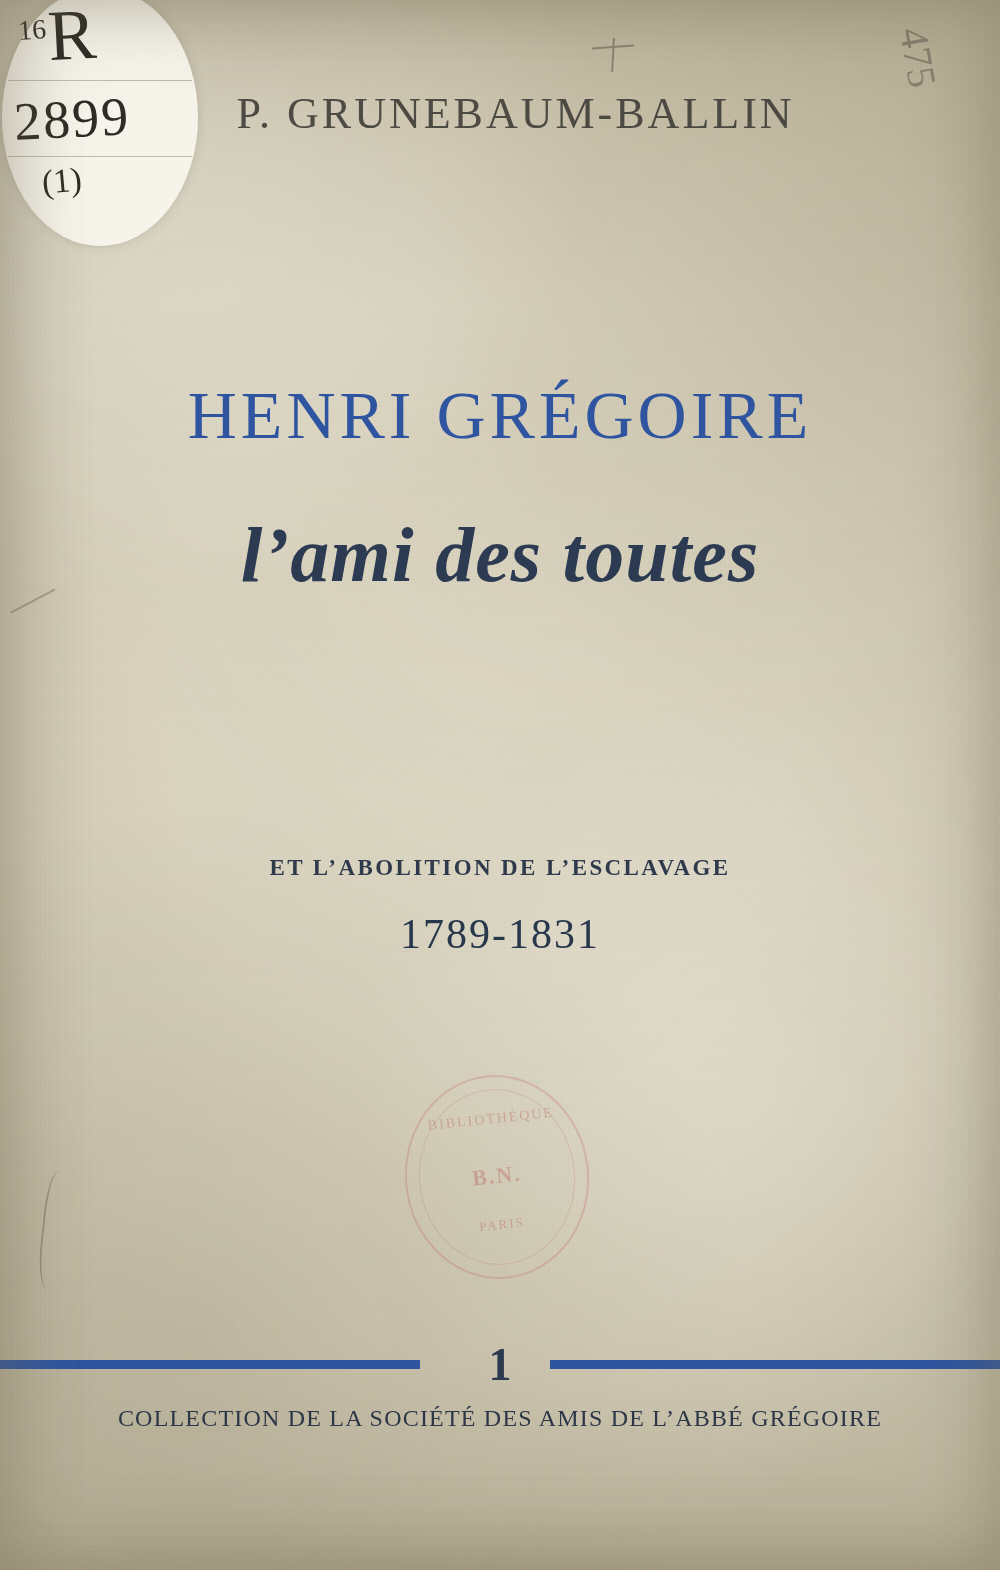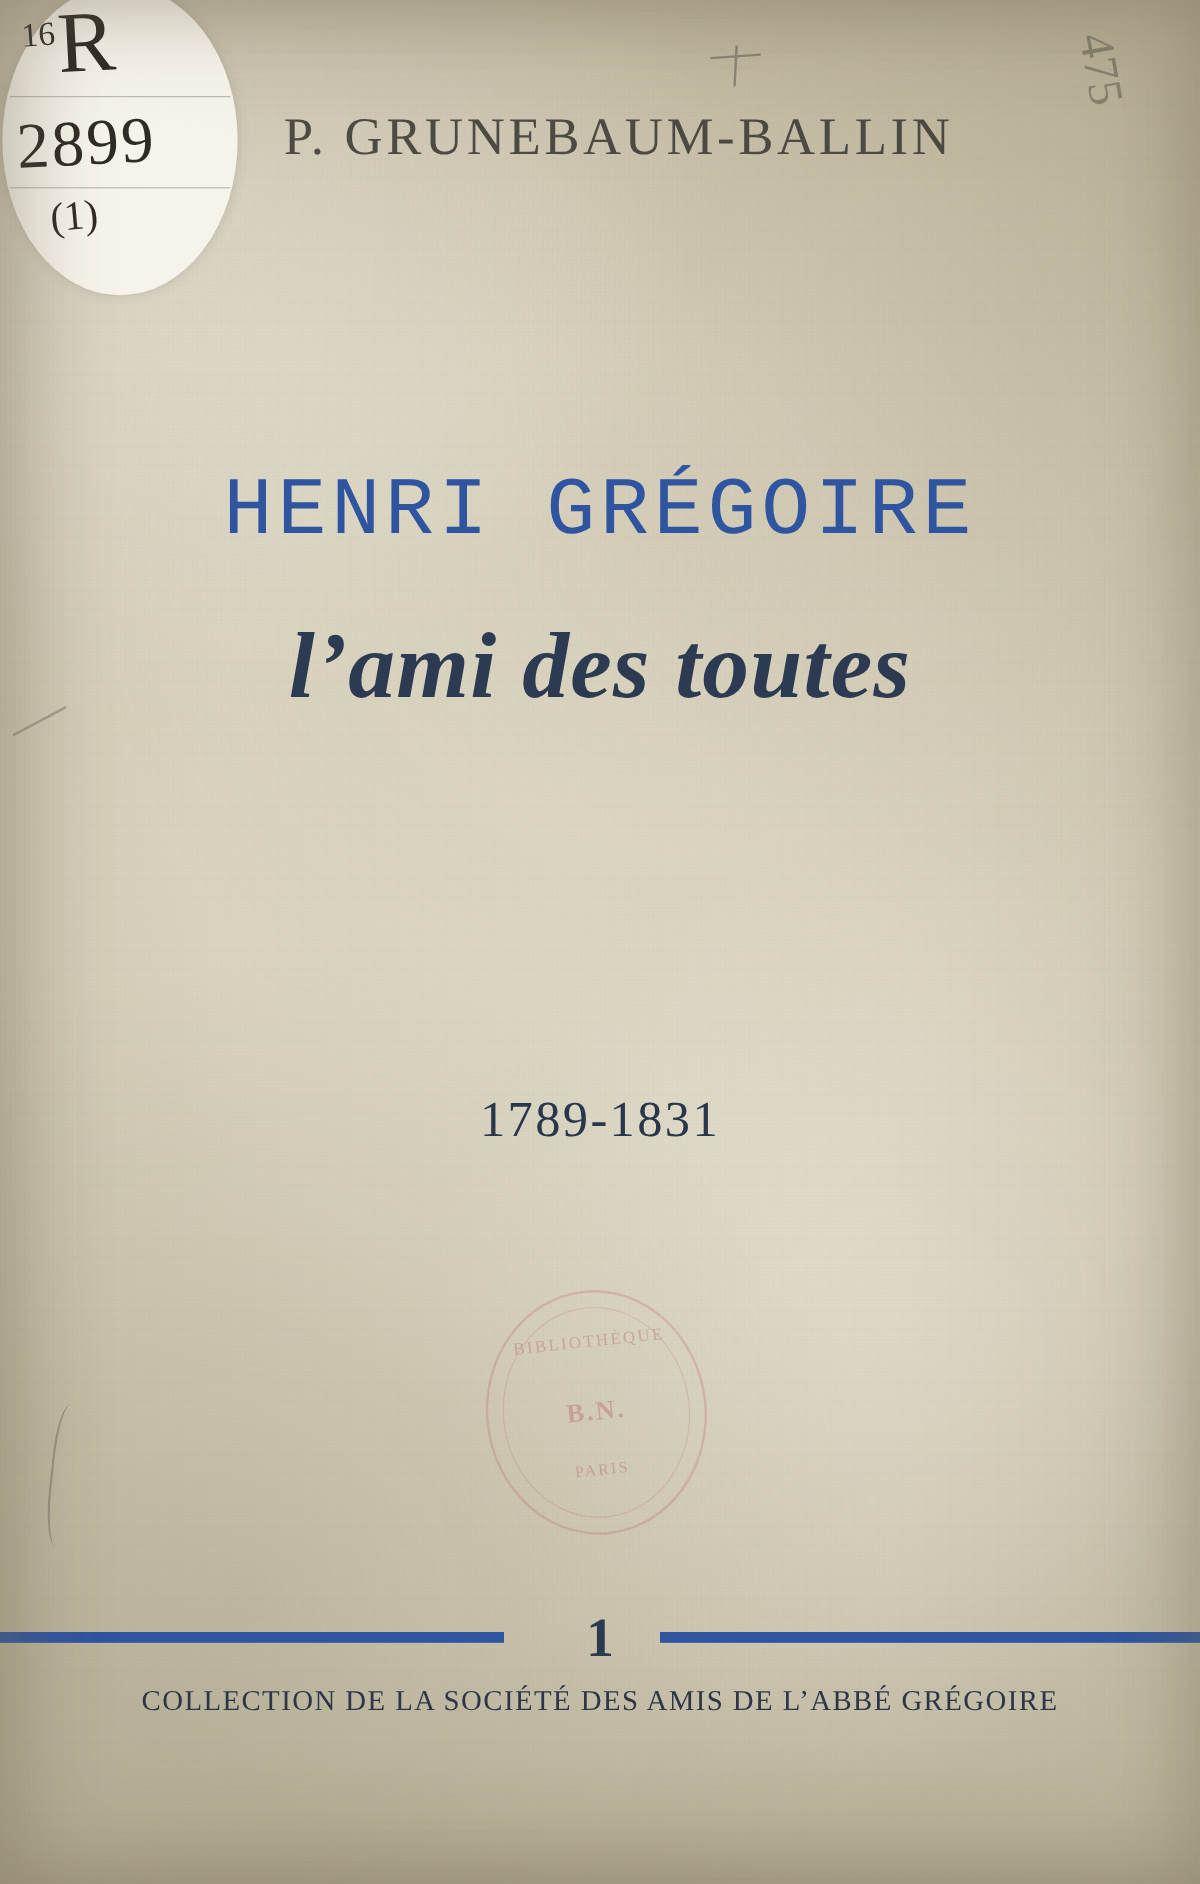--- a/index.html
+++ b/index.html
@@ -170,24 +170,24 @@
     width: 26px; height: 120px;
     opacity: .33;
     border-left: 2px solid #4a473e;
     border-radius: 40% 0 0 40%;
     transform: rotate(6deg);
   }
 
   
   .title-main {
     position: absolute;
-    top: 388px;
-    left: 0; right: 0;
-    text-align: center;
-    font-family: Liberation Mono, monospace;
+    top: 376px;
+    left: 0; right: 0;
+    text-align: center;
+    font-family: Liberation Serif, serif;
     font-size: 68px;
     letter-spacing: 4px;
     color: #2f55a0;
     font-weight: 400;
     white-space: nowrap;
   }
   .title-italic-1, .title-italic-2 {
     position: absolute;
     left: 0; right: 0;
     text-align: center;
@@ -324,20 +324,21 @@
   </div>
 
   <div class="pencil-plus"></div>
   <div class="pencil-right">475</div>
   <div class="pencil-left-tick"></div>
   <div class="pencil-left-scratch"></div>
 
   <div class="title-main">HENRI GRÉGOIRE</div>
   <div class="title-italic-1">l’ami des toutes</div>
 
+  <div class="subtitle l2">ET L’ABOLITION DE L’ESCLAVAGE</div>
 
   <div class="years">1789-1831</div>
 
   <div class="redstamp">
     <div class="rs-text t1">BIBLIOTHÈQUE</div>
     <div class="rs-text t2">B.N.</div>
     <div class="rs-text t3">PARIS</div>
   </div>
 
   <div class="rule-wrap">

